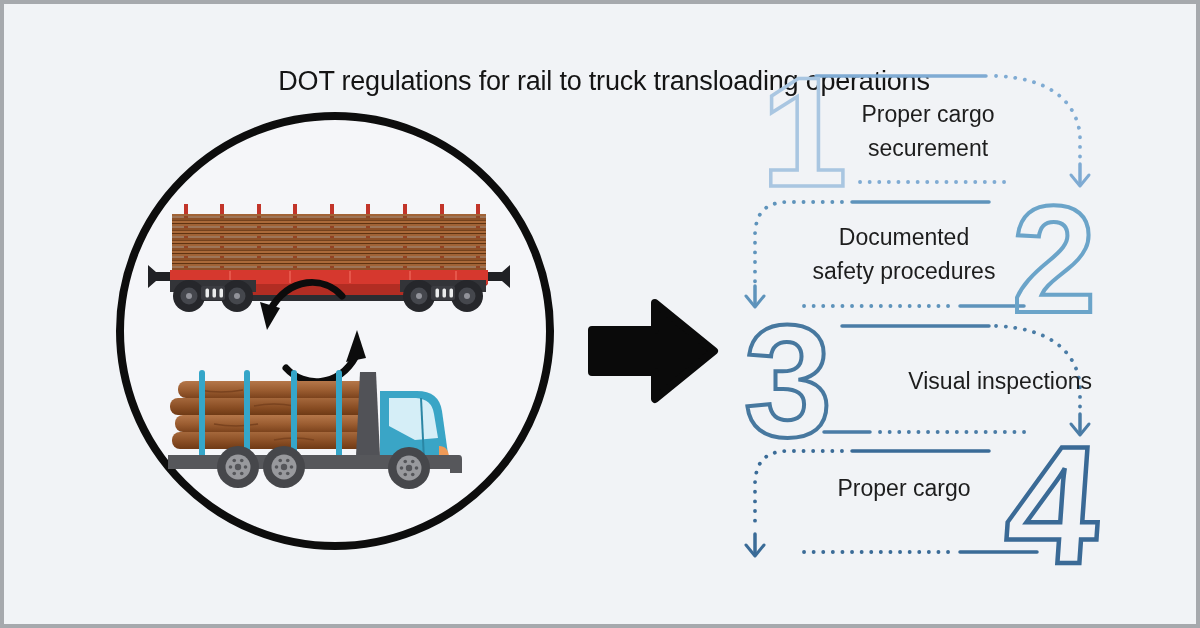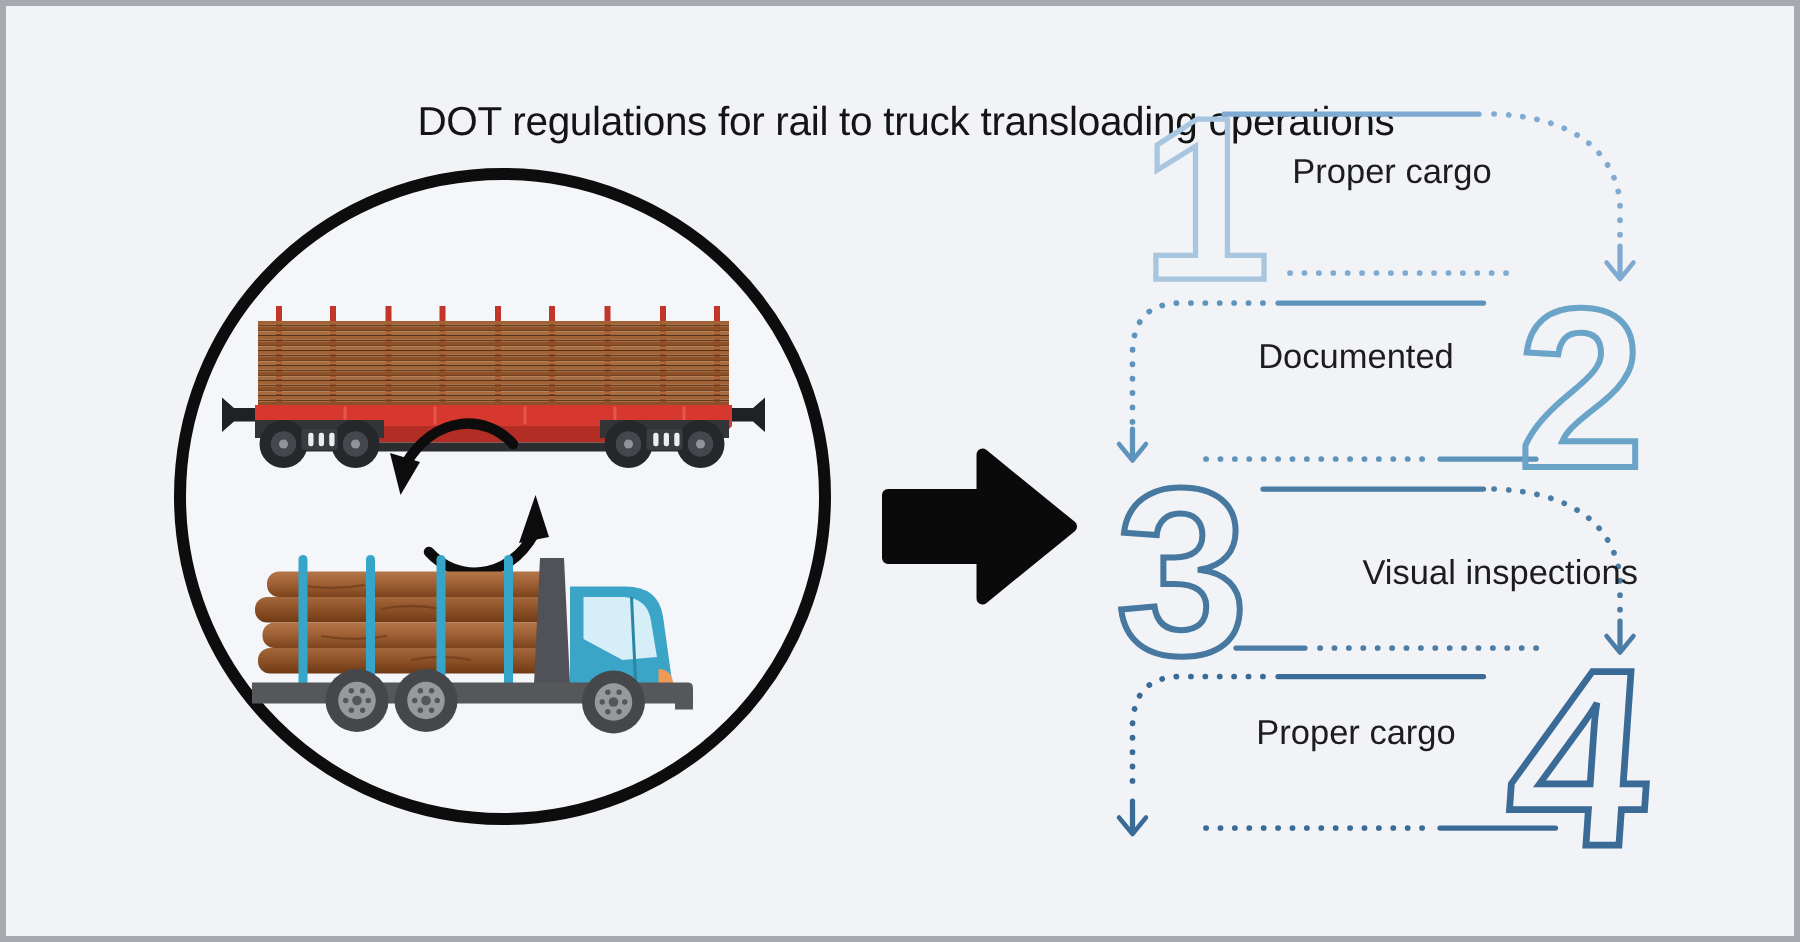--- a/index.html
+++ b/index.html
@@ -187,23 +187,25 @@
     </g>
   </svg>
 
   <div class="step-number s1" style="color: transparent; -webkit-text-stroke: 3.5px rgb(169, 198, 225);">1</div>
   <div class="step-number s2" style="color: transparent; -webkit-text-stroke: 4px rgb(107, 164, 201);">2</div>
   <div class="step-number s3" style="color: transparent; -webkit-text-stroke: 4px rgb(71, 120, 159);">3</div>
   <div class="step-number s4" style="color: transparent; -webkit-text-stroke: 4.5px rgb(58, 106, 150);">4</div>
 
   <div class="step-text t1">
     <div>Proper cargo</div>
+    <div>securement</div>
   </div>
   <div class="step-text t2">
     <div>Documented</div>
+    <div>safety procedures</div>
   </div>
   <div class="step-text t3">
     <div>Visual inspections</div>
   </div>
   <div class="step-text t4">
     <div>Proper cargo</div>
   </div>
 
 </div>
 

